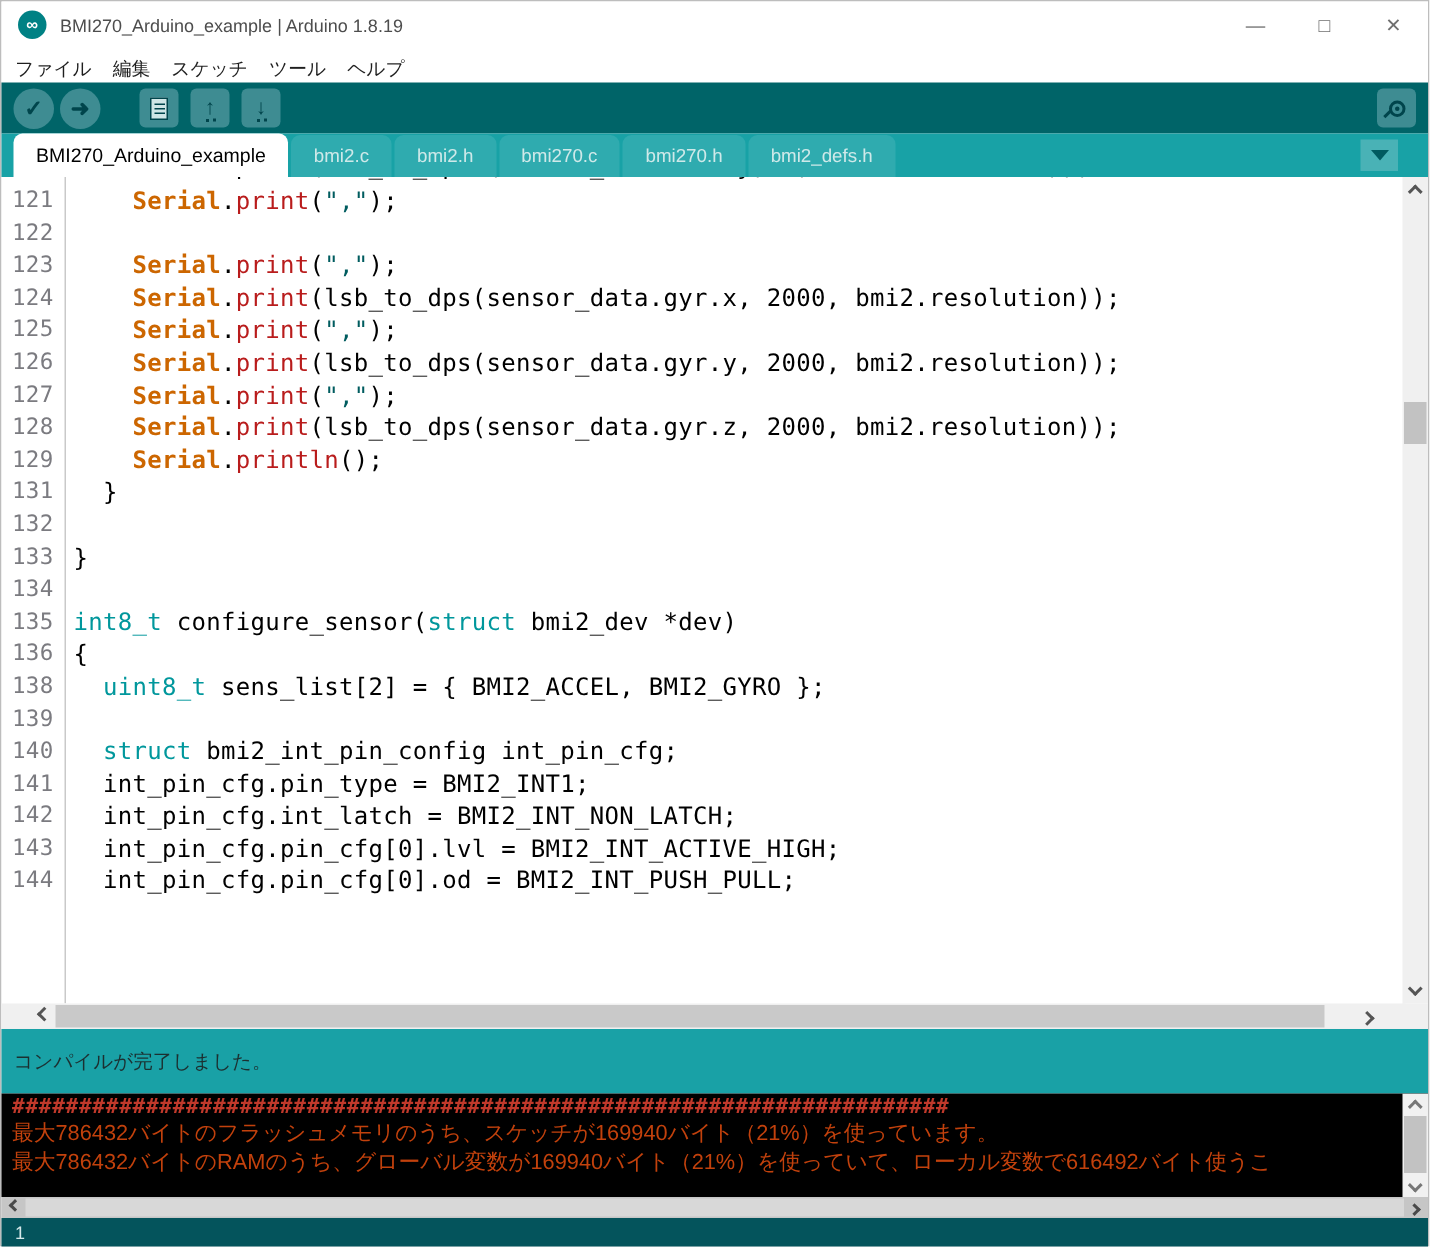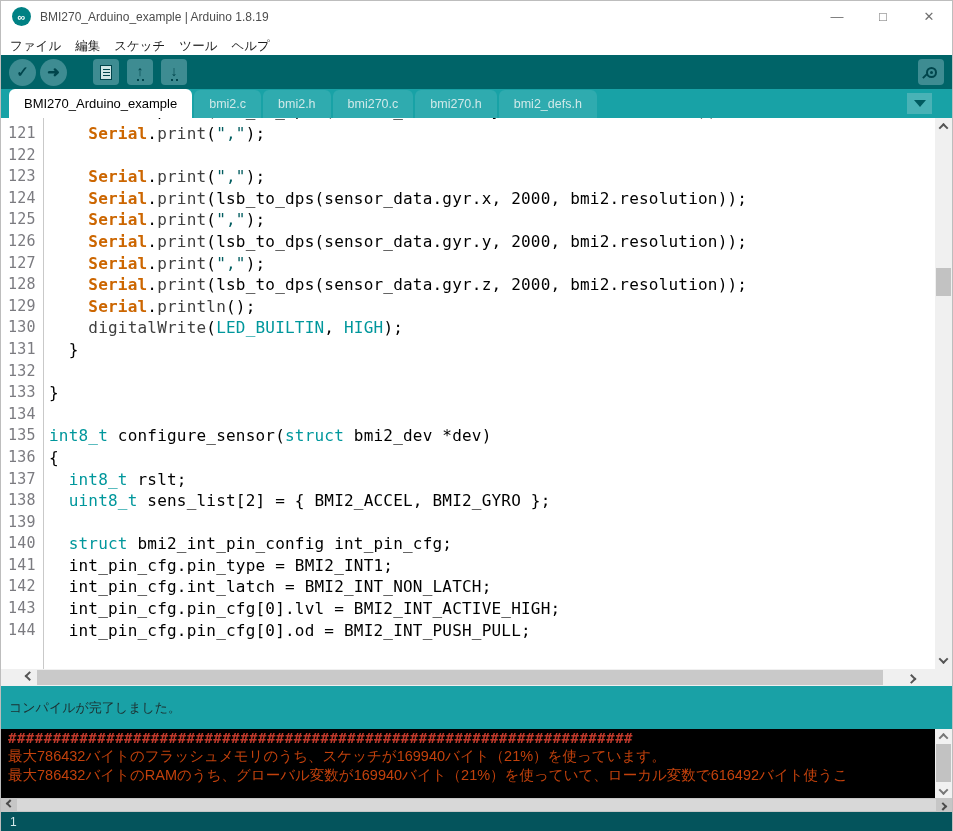--- a/index.html
+++ b/index.html
@@ -56,21 +56,21 @@
   .editor { height:568px; background:#fff; position:relative; flex:none; }
   .code-area { height:551px; overflow:hidden; position:relative;
                font-family:"DejaVu Sans Mono", monospace; font-size:16px; letter-spacing:0.2px; }
   .gutter-sep { position:absolute; left:42px; top:0; width:1px; height:551px; background:#c9c9c9; }
   .clip-line { height:5px; overflow:hidden; }
   .clip-line > div { margin-top:-17px; white-space:pre; }
   .code-line { display:flex; height:21.6px; line-height:21.6px; }
   .gutter { width:42px; flex:none; color:#7b7b80; padding-left:7px; font-size:15px; }
   .code-text { white-space:pre; padding-left:6px; color:#000; }
   .tk-cls { color:#cc6600; font-weight:bold; }
-  .tk-fn  { color:#404040; }
+  .tk-fn  { color:#b91c1c; }
   .tk-kw  { color:#00979c; }
   .tk-str { color:#005c5f; }
 
   
   .vscroll { position:absolute; right:0; top:0; width:17px; background:#f0f0f0; }
   .vscroll .arrow { position:absolute; left:0; width:17px; height:17px; display:flex; align-items:center; justify-content:center; }
   .chev { width:7px; height:7px; border-left:2px solid #555; border-top:2px solid #555; }
   .chev.up { transform:rotate(45deg) translate(1px,1px); }
   .chev.down { transform:rotate(225deg) translate(1px,1px); }
   .chev.left { transform:rotate(-45deg) translate(1px,-1px); }
@@ -198,24 +198,20 @@
           </div>
           <div class="code-line">
             <span class="gutter">128</span>
             <span class="code-text"><span>    </span><span class="tk-cls">Serial</span><span>.</span><span class="tk-fn">print</span><span>(lsb_to_dps(sensor_data.gyr.z, 2000, bmi2.resolution));</span></span>
           </div>
           <div class="code-line">
             <span class="gutter">129</span>
             <span class="code-text"><span>    </span><span class="tk-cls">Serial</span><span>.</span><span class="tk-fn">println</span><span>();</span></span>
           </div>
           <div class="code-line">
-            <span class="gutter">130</span>
-            <span class="code-text"><span>    </span><span class="tk-fn">digitalWrite</span><span>(</span><span class="tk-kw">LED_BUILTIN</span><span>, </span><span class="tk-kw">HIGH</span><span>);</span></span>
-          </div>
-          <div class="code-line">
             <span class="gutter">131</span>
             <span class="code-text"><span>  }</span></span>
           </div>
           <div class="code-line">
             <span class="gutter">132</span>
             <span class="code-text"></span>
           </div>
           <div class="code-line">
             <span class="gutter">133</span>
             <span class="code-text"><span>}</span></span>
@@ -224,24 +220,20 @@
             <span class="gutter">134</span>
             <span class="code-text"></span>
           </div>
           <div class="code-line">
             <span class="gutter">135</span>
             <span class="code-text"><span class="tk-kw">int8_t</span><span> configure_sensor(</span><span class="tk-kw">struct</span><span> bmi2_dev *dev)</span></span>
           </div>
           <div class="code-line">
             <span class="gutter">136</span>
             <span class="code-text"><span>{</span></span>
-          </div>
-          <div class="code-line">
-            <span class="gutter">137</span>
-            <span class="code-text"><span>  </span><span class="tk-kw">int8_t</span><span> rslt;</span></span>
           </div>
           <div class="code-line">
             <span class="gutter">138</span>
             <span class="code-text"><span>  </span><span class="tk-kw">uint8_t</span><span> sens_list[2] = { BMI2_ACCEL, BMI2_GYRO };</span></span>
           </div>
           <div class="code-line">
             <span class="gutter">139</span>
             <span class="code-text"></span>
           </div>
           <div class="code-line">

